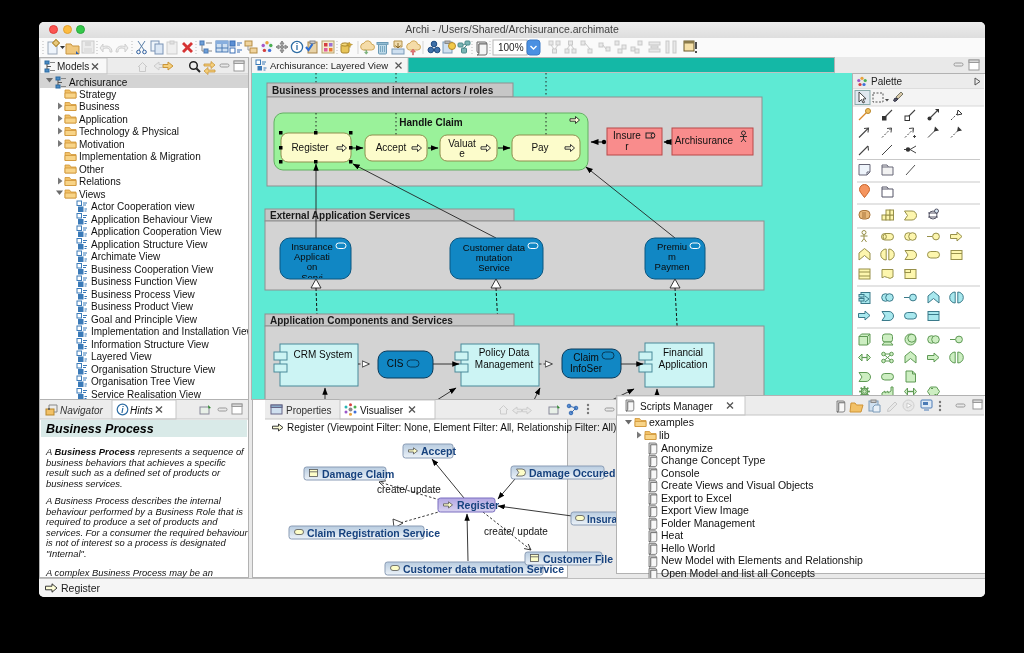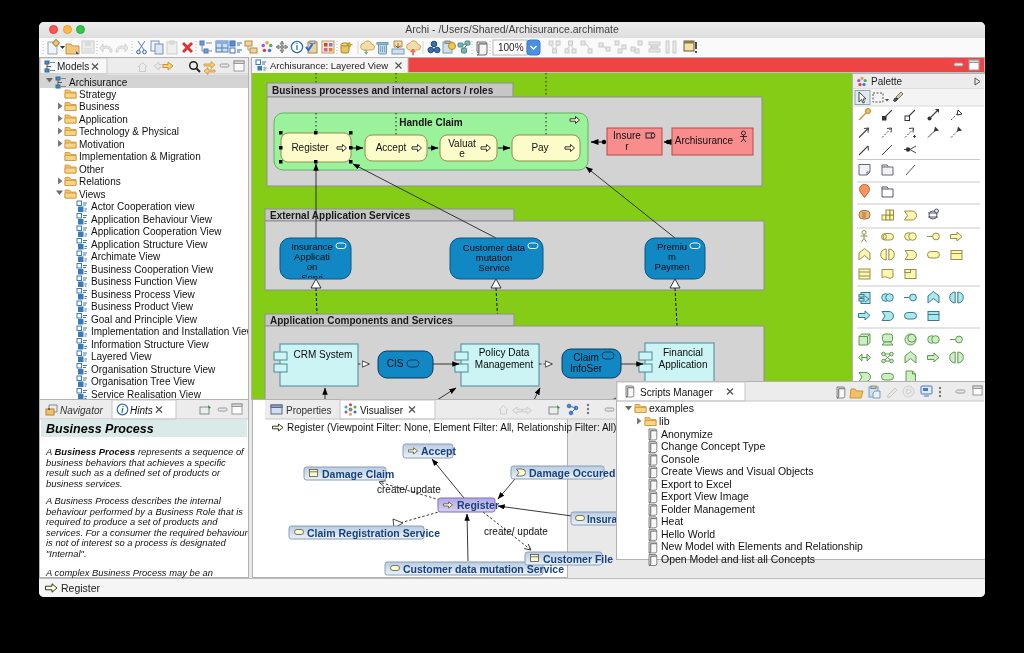--- a/index.html
+++ b/index.html
@@ -379,21 +379,21 @@
       <text x="51" y="302" fill="#111">Layered View</text>
       <use href="#vicon" x="37" y="305.5"></use>
       <text x="51" y="314.5" fill="#111">Organisation Structure View</text>
       <use href="#vicon" x="37" y="318"></use>
       <text x="51" y="327" fill="#111">Organisation Tree View</text>
       <use href="#vicon" x="37" y="330.5"></use>
       <text x="51" y="339.5" fill="#111">Service Realisation View</text>
     </svg>
   </div>
 
-  <div id="edtabs" style="position:absolute;left:212px;top:35px;width:734px;height:16px;background:#ef4444;border:1px solid #b2b2b2;border-bottom:1px solid #c0c0c0;">
+  <div id="edtabs" style="position:absolute;left:212px;top:35px;width:584px;height:16px;background:#14b8a6;border:1px solid #b2b2b2;border-bottom:1px solid #c0c0c0;">
     <svg width="732" height="15" viewBox="0 0 732 15" font-family="Liberation Sans,sans-serif">
       <rect x="0" y="0" width="156" height="15" fill="#f5f5f5"></rect>
       <line x1="156" y1="0" x2="156" y2="15" stroke="#c2c2c2"></line>
       <g transform="translate(4,2)">
           <rect x="0" y="0" width="4.5" height="4.5" fill="#fff" stroke="#3a7ab8"></rect>
           <rect x="1.5" y="6" width="4.5" height="4.5" fill="#3a7ab8"></rect>
           <line x1="6" y1="2" x2="10" y2="2" stroke="#3a7ab8"></line>
           <line x1="6" y1="4" x2="9" y2="4" stroke="#3a7ab8"></line>
           <line x1="7.5" y1="8" x2="10.5" y2="8" stroke="#3a7ab8"></line>
           <line x1="7.5" y1="10" x2="9.5" y2="10" stroke="#3a7ab8"></line>
@@ -401,21 +401,21 @@
       <text x="18" y="11" font-size="9.5" fill="#222">Archisurance: Layered View</text>
       <path d="M143.5 4.5 L149.5 10.5 M149.5 4.5 L143.5 10.5" stroke="#555" stroke-width="1.2" fill="none"></path>
       <rect x="702" y="5" width="9" height="3" rx="1.5" fill="#e9e9e9" stroke="#9a9a9a"></rect>
       <g transform="translate(717,2)">
           <rect x="0" y="0" width="10" height="10" fill="#fff" stroke="#9a9a9a"></rect>
           <rect x="0" y="0" width="10" height="2.5" fill="#d8d8d8" stroke="#9a9a9a"></rect>
         </g>
     </svg>
   </div>
 
-  <div id="canvaswrap" style="position:absolute;left:212px;top:51px;width:601px;height:327px;background:#84cc16;border-left:1px solid #b2b2b2;border-bottom:1px solid #b2b2b2;overflow:hidden;">
+  <div id="canvaswrap" style="position:absolute;left:212px;top:51px;width:601px;height:327px;background:#5eead4;border-left:1px solid #b2b2b2;border-bottom:1px solid #b2b2b2;overflow:hidden;">
     <svg id="canvas" class="clip" width="601" height="327" viewBox="0 0 601 327" style="left:0;top:0;" font-family="Liberation Sans,sans-serif">
       <defs>
         <marker id="mA" markerWidth="9" markerHeight="8" refX="7.5" refY="3" orient="auto">
             <path d="M0 0 L8 3 L0 6 Z" fill="#000"></path>
           </marker>
         <marker id="mT" markerWidth="10" markerHeight="10" refX="8" refY="4" orient="auto">
             <path d="M0.5 0.5 L8.5 4 L0.5 7.5 Z" fill="#fff" stroke="#333" stroke-width="1"></path>
           </marker>
         <g id="parrow">
             <path d="M1 2.8 L6.5 2.8 L6.5 0.5 L10.5 4 L6.5 7.5 L6.5 5.2 L1 5.2 Z" fill="#fdfdd8" stroke="#222" stroke-width="0.9"></path>
@@ -1090,21 +1090,21 @@
         <text x="138" y="172.5">Customer data mutation Service</text>
         <text x="278" y="162.5">Customer File</text>
       </g>
       <g font-size="10" fill="#111">
         <text x="112" y="93">create/ update</text>
         <text x="219" y="135">create/ update</text>
       </g>
     </svg>
   </div>
 
-  <div id="scripts" class="panel" style="left:577px;top:359px;width:404px;height:179px;">
+  <div id="scripts" class="panel" style="left:577px;top:373px;width:404px;height:179px;">
     <svg width="367" height="177" viewBox="0 0 367 177" font-family="Liberation Sans,sans-serif">
       <defs>
         <g id="scr">
             <path d="M1 1 l6 0 a1.8 1.8 0 0 1 1.8 1.8 l-6 0 0 7.4 a1.8 1.8 0 0 1 -1.8 1.8 z" fill="#e0e0e0" stroke="#6a6a6a" stroke-width="0.8"></path>
             <path d="M2.8 2.8 l6 0 0 7.4 a1.8 1.8 0 0 1 -1.8 1.8 l-6 0 a1.8 1.8 0 0 0 1.8 -1.8 z" fill="#f8f8f8" stroke="#6a6a6a" stroke-width="0.8"></path>
           </g>
         <g id="sfold">
             <path d="M0 2.5 L4.5 2.5 L6 4.5 L11 4.5 L11 10.5 L0 10.5 Z" fill="#f2c167" stroke="#cf9436" stroke-width="0.8"></path>
             <path d="M0 5.5 L11 5.5 L11 10.5 L0 10.5 Z" fill="#f8d488" stroke="#cf9436" stroke-width="0.8"></path>
           </g>

